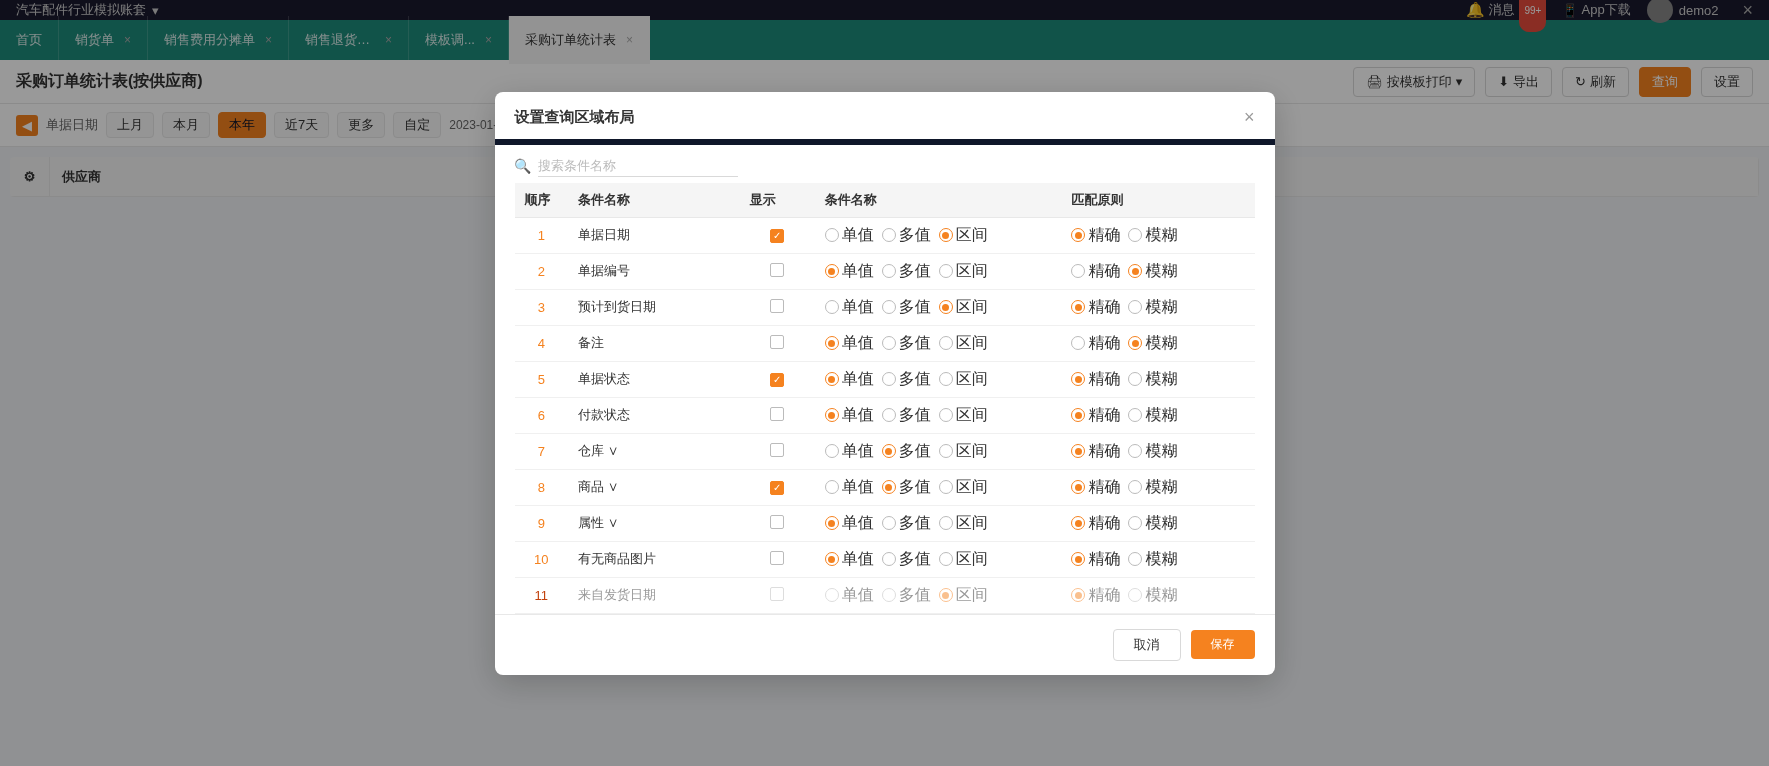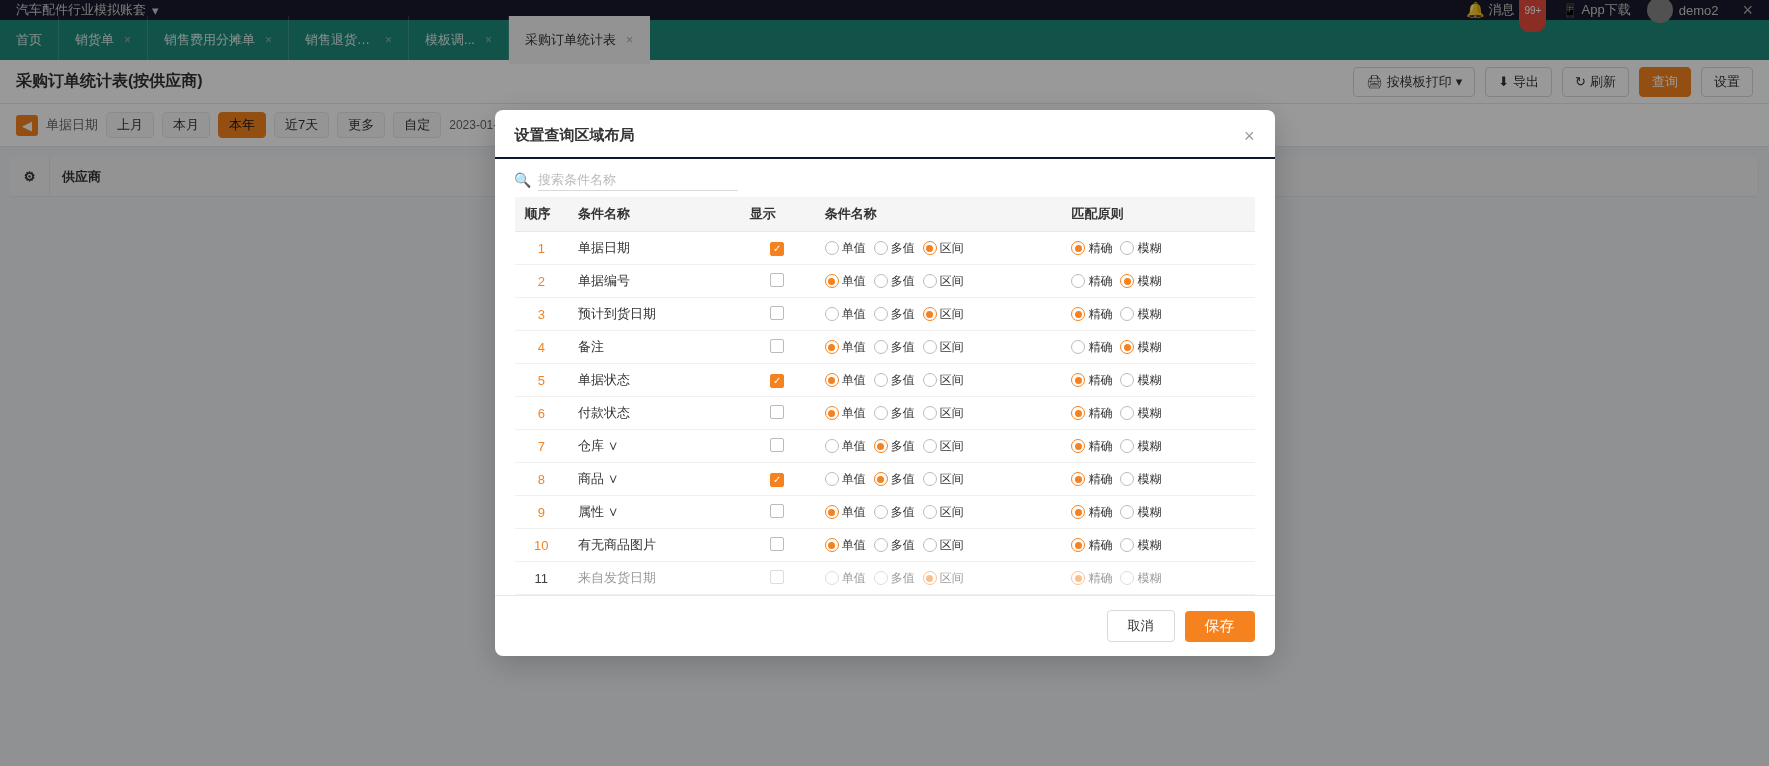--- a/index.html
+++ b/index.html
@@ -130,21 +130,21 @@
       max-height: 660px;
       display: flex;
       flex-direction: column;
       box-shadow: 0 8px 32px rgba(0,0,0,0.2);
     }
     .dialog-header {
       display: flex;
       align-items: center;
       justify-content: space-between;
       padding: 16px 20px 12px;
-      border-bottom: 2px solid #0f172a;
+      border-bottom: 6px solid #0f172a;
     }
     .dialog-title { font-size: 15px; font-weight: bold; color: #333; }
     .dialog-close { cursor: pointer; color: #999; font-size: 18px; line-height: 1; }
 
     
     .dialog-tabs { display: flex; padding: 0 20px; border-bottom: 1px solid #e8e8e8; }
     .dialog-tab {
       padding: 10px 16px;
       font-size: 13px;
       color: #666;
@@ -206,21 +206,21 @@
       vertical-align: middle;
     }
     .col-order { width: 50px; color: #f5821f; text-align: center; }
     .col-name { width: 160px; }
     .col-display { width: 70px; text-align: center; }
     .col-type { width: 230px; }
     .col-match { width: 180px; }
 
     
     .radio-group { display: flex; align-items: center; gap: 8px; flex-wrap: nowrap; }
-    .radio-item { display: flex; align-items: center; gap: 3px; cursor: pointer; white-space: nowrap; font-size: 12px; }
+    .radio-item { display: flex; align-items: center; gap: 3px; cursor: pointer; white-space: nowrap; font-size: 16px; }
     .radio-circle {
       width: 14px; height: 14px; border-radius: 50%;
       border: 1.5px solid #bbb;
       display: inline-flex; align-items: center; justify-content: center;
       flex-shrink: 0;
     }
     .radio-circle.checked { border-color: #f5821f; }
     .radio-circle.checked::after {
       content: ''; width: 7px; height: 7px; border-radius: 50%; background: #f5821f; display: block;
     }
@@ -235,21 +235,21 @@
     
     .dialog-footer {
       display: flex;
       align-items: center;
       justify-content: flex-end;
       padding: 14px 20px;
       gap: 10px;
       border-top: 1px solid #e8e8e8;
     }
     .btn-cancel { border: 1px solid #d9d9d9; background: #fff; padding: 6px 20px; border-radius: 4px; cursor: pointer; font-size: 13px; color: #333; }
-    .btn-save { background: #f5821f; color: #fff; border: none; padding: 6px 20px; border-radius: 4px; cursor: pointer; font-size: 15px; }
+    .btn-save { background: #f5821f; color: #fff; border: none; padding: 6px 20px; border-radius: 4px; cursor: pointer; font-size: 12px; }
 
     
     .dialog-table-wrap::-webkit-scrollbar { width: 6px; }
     .dialog-table-wrap::-webkit-scrollbar-thumb { background: #ddd; border-radius: 3px; }
   </style>
 </head>
 <body>
 
 <div class="top-nav">
   <div class="top-nav-left">
@@ -702,21 +702,21 @@
                     <span>精确</span>
                   </label>
                   <label class="radio-item">
                     <span class="radio-circle"></span>
                     <span>模糊</span>
                   </label>
                 </div>
               </td>
             </tr>
             <tr>
-              <td class="col-order" style="color: #404040; text-align: center;">11</td>
+              <td class="col-order" style="color: #c2410c; text-align: center;">11</td>
               <td class="col-name" style="opacity: 0.5;">来自发货日期</td>
               <td class="col-display" style="text-align: center;"><span class="checkbox-box" style="opacity: 0.5;"></span></td>
               <td class="col-type" style="opacity: 0.5;">
                 <div class="radio-group">
                   <label class="radio-item">
                     <span class="radio-circle"></span>
                     <span>单值</span>
                   </label>
                   <label class="radio-item">
                     <span class="radio-circle"></span>

